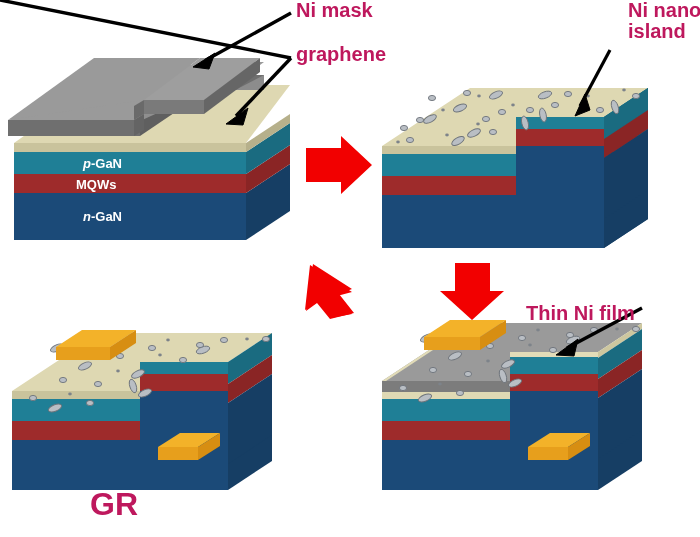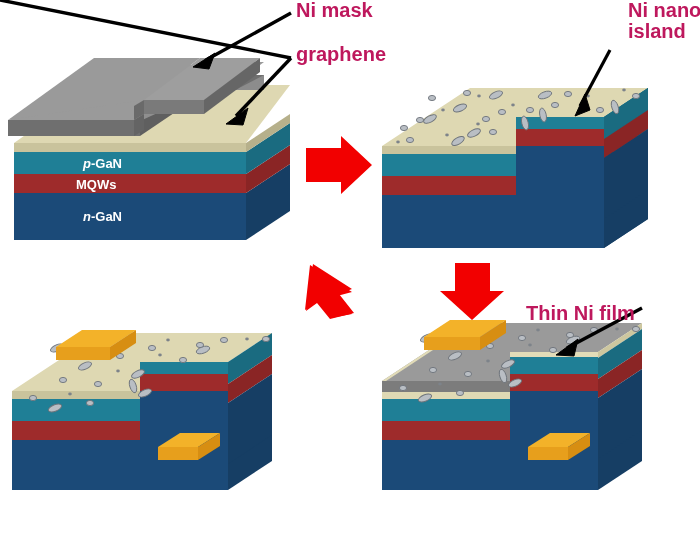--- a/index.html
+++ b/index.html
@@ -422,15 +422,16 @@
 
   <div class="anno anno-lg" id="lbl-ni-mask">Ni mask</div>
 
   <div class="anno anno-lg" id="lbl-graphene">graphene</div>
 
   <div class="anno anno-lg" id="lbl-ni-nano">Ni nano
 island</div>
 
   <div class="anno anno-lg" id="lbl-thin-ni">Thin Ni film</div>
 
+  <div class="anno anno-xl" id="lbl-gr">GR</div>
 
 
 </div>
 
 </body></html>

